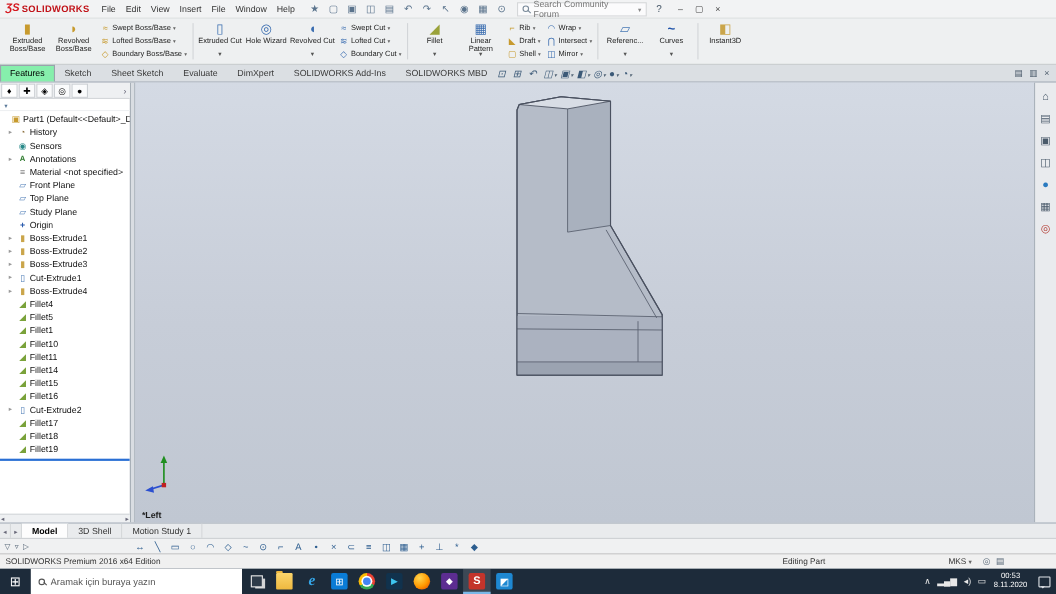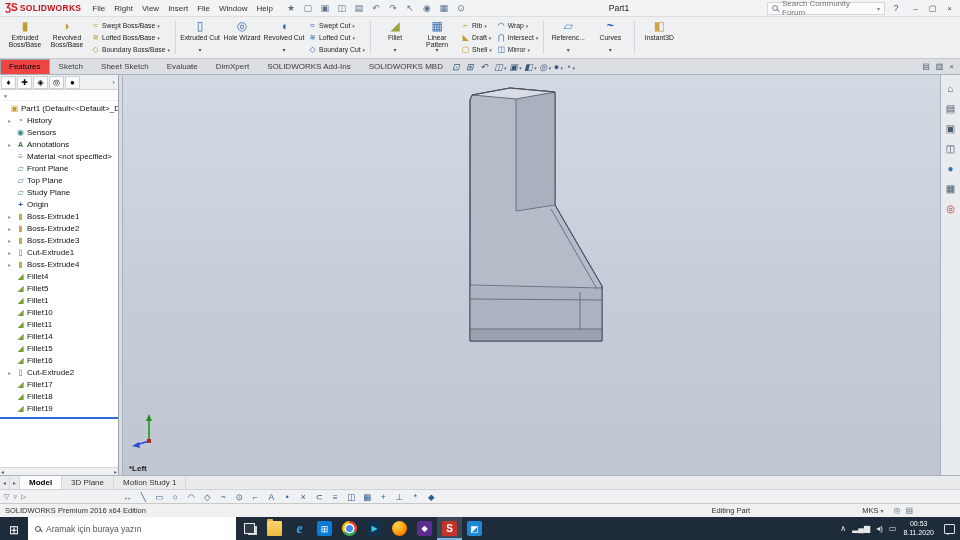--- a/index.html
+++ b/index.html
@@ -2,21 +2,21 @@
 <html><head>
 <meta charset="utf-8">
 <style>
   *{box-sizing:border-box;margin:0;padding:0;-webkit-font-smoothing:antialiased;}
   html,body{width:960px;height:540px;overflow:hidden;font-family:"Liberation Sans",sans-serif;background:#c7cdd8;}
   #app{width:960px;height:540px;display:flex;flex-direction:column;}
 
   
   .titlebar{height:17px;background:#f2f3f4;border-bottom:1px solid #dcdedf;display:flex;align-items:center;gap:4px;padding:0 2px;flex:0 0 17px;}
   .brand{display:flex;align-items:center;gap:2px;padding:0 3px;}
-  .brand-flag{color:#d51920;font-weight:bold;font-size:10px;line-height:10px;}
+  .brand-flag{color:#d51920;font-weight:bold;font-style:italic;font-size:10px;line-height:10px;}
   .brand-name{color:#c11218;font-weight:bold;font-size:8.5px;letter-spacing:.3px;}
   .menus{display:flex;list-style:none;gap:9px;font-size:8px;color:#333;padding:0 4px;}
   .menus li{cursor:default;}
   .qat{display:flex;gap:5px;align-items:center;padding:0 4px;}
   .qat-btn{font-size:9px;color:#5a738c;width:12px;text-align:center;}
   .doc-title{flex:1;text-align:center;font-size:8.5px;color:#222;}
   .tb-search{display:flex;align-items:center;gap:4px;font-size:8px;color:#777;border:1px solid #d5d7d9;background:#fbfbfc;height:13px;padding:0 4px;width:118px;}
   .mag-icon{width:6px;height:6px;border:1.2px solid #7a8a9a;border-radius:50%;position:relative;flex:0 0 auto;}
   .mag-icon::after{content:"";position:absolute;width:4px;height:1.2px;background:#7a8a9a;transform:rotate(45deg);right:-3px;bottom:-1px;}
   .tb-search .caret::before{content:"▾";font-size:6px;color:#888;}
@@ -58,21 +58,21 @@
   .ribbon [data-name="intersect-icon"]::before{content:"⋂";color:#3a6db0;}
   .ribbon [data-name="mirror-icon"]::before{content:"◫";color:#3a6db0;}
   .ribbon [data-name="reference-geometry-icon"]::before{content:"▱";color:#4a7ab5;}
   .ribbon [data-name="curves-icon"]::before{content:"~";color:#2255aa;font-weight:bold;}
   .ribbon [data-name="instant3d-icon"]::before{content:"◧";color:#caa54a;}
 
   
   .tabrow{height:16px;flex:0 0 16px;background:#dbdfe3;border-bottom:1px solid #aab2bb;display:flex;align-items:stretch;position:relative;font-size:8px;}
   .ctabs{display:flex;}
   .ctab{padding:2px 8px 0;color:#3a3a3a;border:1px solid transparent;border-bottom:none;cursor:default;white-space:nowrap;}
-  .ctab.active{background:#ef4444;border-color:#9aa2ac;color:#000;}
+  .ctab.active{background:#86efac;border-color:#9aa2ac;color:#000;}
   .headsup{position:absolute;left:452px;top:0;height:16px;display:flex;align-items:center;gap:3px;}
   .hbtn{display:flex;align-items:center;gap:1px;}
   .hglyph{font-size:9px;color:#3c5a78;}
   .hcaret::before{content:"▾";font-size:5px;color:#567;}
   .tabrow-right{margin-left:auto;display:flex;align-items:center;gap:6px;padding-right:6px;}
   .trbtn{font-size:8px;color:#4a5a6a;}
 
   
   .main{flex:1;display:flex;min-height:0;}
   .tree-panel{width:119px;flex:0 0 119px;background:#fff;display:flex;flex-direction:column;font-size:8px;border-right:1px solid #9aa2ac;}
@@ -136,21 +136,21 @@
   .statusbar{height:14px;flex:0 0 14px;background:#f0f0f0;border-top:1px solid #c8c8c8;display:flex;align-items:center;font-size:7.5px;color:#333;padding:0 5px;}
   .sb-mode{margin-left:auto;}
   .sb-units{margin-left:112px;}
   .sb-caret::before{content:"▾";font-size:6px;color:#666;margin-left:2px;}
   .sb-icons{display:flex;gap:5px;margin:0 42px 0 10px;color:#5a6a7a;font-size:8px;}
 
   
   .taskbar{height:23px;flex:0 0 23px;background:#1d2b3a;display:flex;align-items:stretch;color:#eee;}
   .start{width:28px;display:flex;align-items:center;justify-content:center;}
   .start .win-glyph::before{content:"⊞";font-size:12px;color:#fff;}
-  .tb-searchbox{width:208px;background:#fff;display:flex;align-items:center;gap:5px;padding-left:7px;color:#555;font-size:8.5px;}
+  .tb-searchbox{width:192px;background:#fff;display:flex;align-items:center;gap:5px;padding-left:7px;color:#555;font-size:8.5px;}
   .tb-searchbox .mag-icon{border-color:#555;}
   .tb-searchbox .mag-icon::after{background:#555;}
   .tb-ph{white-space:nowrap;overflow:hidden;}
   .taskview{width:26px;display:flex;align-items:center;justify-content:center;position:relative;}
   .taskview::before{content:"";width:9px;height:9px;border:1px solid #e8e8e8;background:rgba(255,255,255,.08);box-shadow:3px 2px 0 -1px rgba(232,232,232,.9);}
   .apps{display:flex;}
   .app{width:25px;display:flex;align-items:center;justify-content:center;position:relative;}
   .app.active{background:rgba(255,255,255,.14);box-shadow:inset 0 -2px 0 #7ab8e8;}
   .app-ic{width:15px;height:15px;display:block;position:relative;}
   .apps [data-name="folder-icon"]{background:linear-gradient(#fbd56b,#eeb83f);border-radius:1px;}
@@ -182,42 +182,41 @@
 <div id="app" data-name="solidworks-window">
 
   <div class="titlebar" data-name="titlebar">
     <div class="brand" data-name="solidworks-logo">
       <span class="brand-flag" data-name="solidworks-logo-icon">ƷS</span>
       <span class="brand-name" data-name="brand-name">SOLIDWORKS</span>
     </div>
     <ul class="menus" data-name="menu-bar">
 
     <li data-name="menu-item">File</li>
-        <li data-name="menu-item">Right</li>
+        <li data-name="menu-item">Edit</li>
         <li data-name="menu-item">View</li>
         <li data-name="menu-item">Insert</li>
         <li data-name="menu-item">File</li>
         <li data-name="menu-item">Window</li>
         <li data-name="menu-item">Help</li>
       </ul>
     <div class="qat" data-name="quick-access-toolbar">
 
     <span class="qat-btn" data-name="pin-menu-icon">★</span>
         <span class="qat-btn" data-name="new-document-icon">▢</span>
         <span class="qat-btn" data-name="open-document-icon">▣</span>
         <span class="qat-btn" data-name="save-icon">◫</span>
         <span class="qat-btn" data-name="print-icon">▤</span>
         <span class="qat-btn" data-name="undo-icon">↶</span>
         <span class="qat-btn" data-name="redo-icon">↷</span>
         <span class="qat-btn" data-name="select-icon">↖</span>
         <span class="qat-btn" data-name="rebuild-icon">◉</span>
         <span class="qat-btn" data-name="file-properties-icon">▦</span>
         <span class="qat-btn" data-name="options-icon">⊙</span>
       </div>
-    <div class="doc-title" data-name="document-title">Part1</div>
     <div class="tb-search" data-name="community-search">
       <span class="mag-icon" data-name="search-icon"></span>
       <span data-name="search-placeholder">Search Community Forum</span>
       <span class="caret" data-name="search-caret-icon"></span>
     </div>
     <span class="tb-help" data-name="help-icon">?</span>
     <div class="winbtns" data-name="window-controls">
 
     <span class="winbtn" data-name="minimize-button">–</span>
         <span class="winbtn" data-name="maximize-button">▢</span>
@@ -697,21 +696,21 @@
         </span>
       </div>
   </div>
 
   <div class="bottom-tabs" data-name="document-tab-bar">
     <span class="bt-arrow bt-left" data-name="tabs-scroll-left-icon"></span>
     <span class="bt-arrow bt-right" data-name="tabs-scroll-right-icon"></span>
     <div class="mtabs">
 
     <div class="mtab active" data-name="model-tab">Model</div>
-        <div class="mtab" data-name="model-tab">3D Plane</div>
+        <div class="mtab" data-name="model-tab">3D Shell</div>
         <div class="mtab" data-name="model-tab">Motion Study 1</div>
       </div>
   </div>
 
   <div class="sketchbar" data-name="sketch-toolbar">
     <div class="sel-filters">
 
     <span class="sf" data-name="filter-toggle-icon">▽</span>
         <span class="sf" data-name="filter-vertices-icon">▿</span>
         <span class="sf" data-name="filter-run-icon">▷</span>

